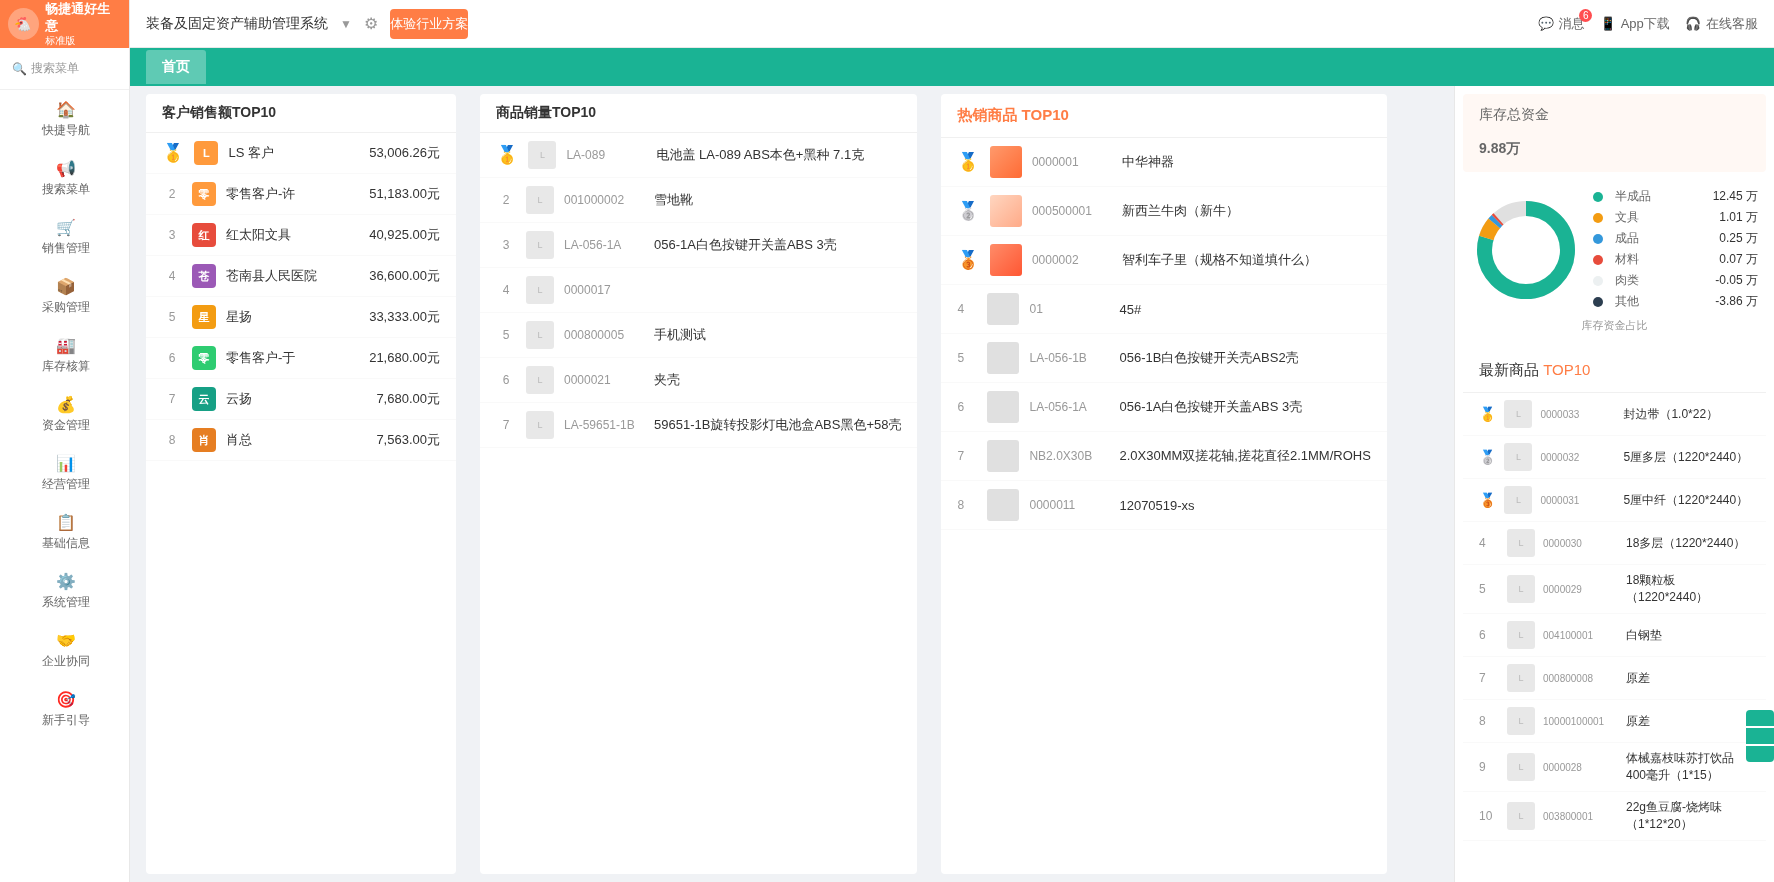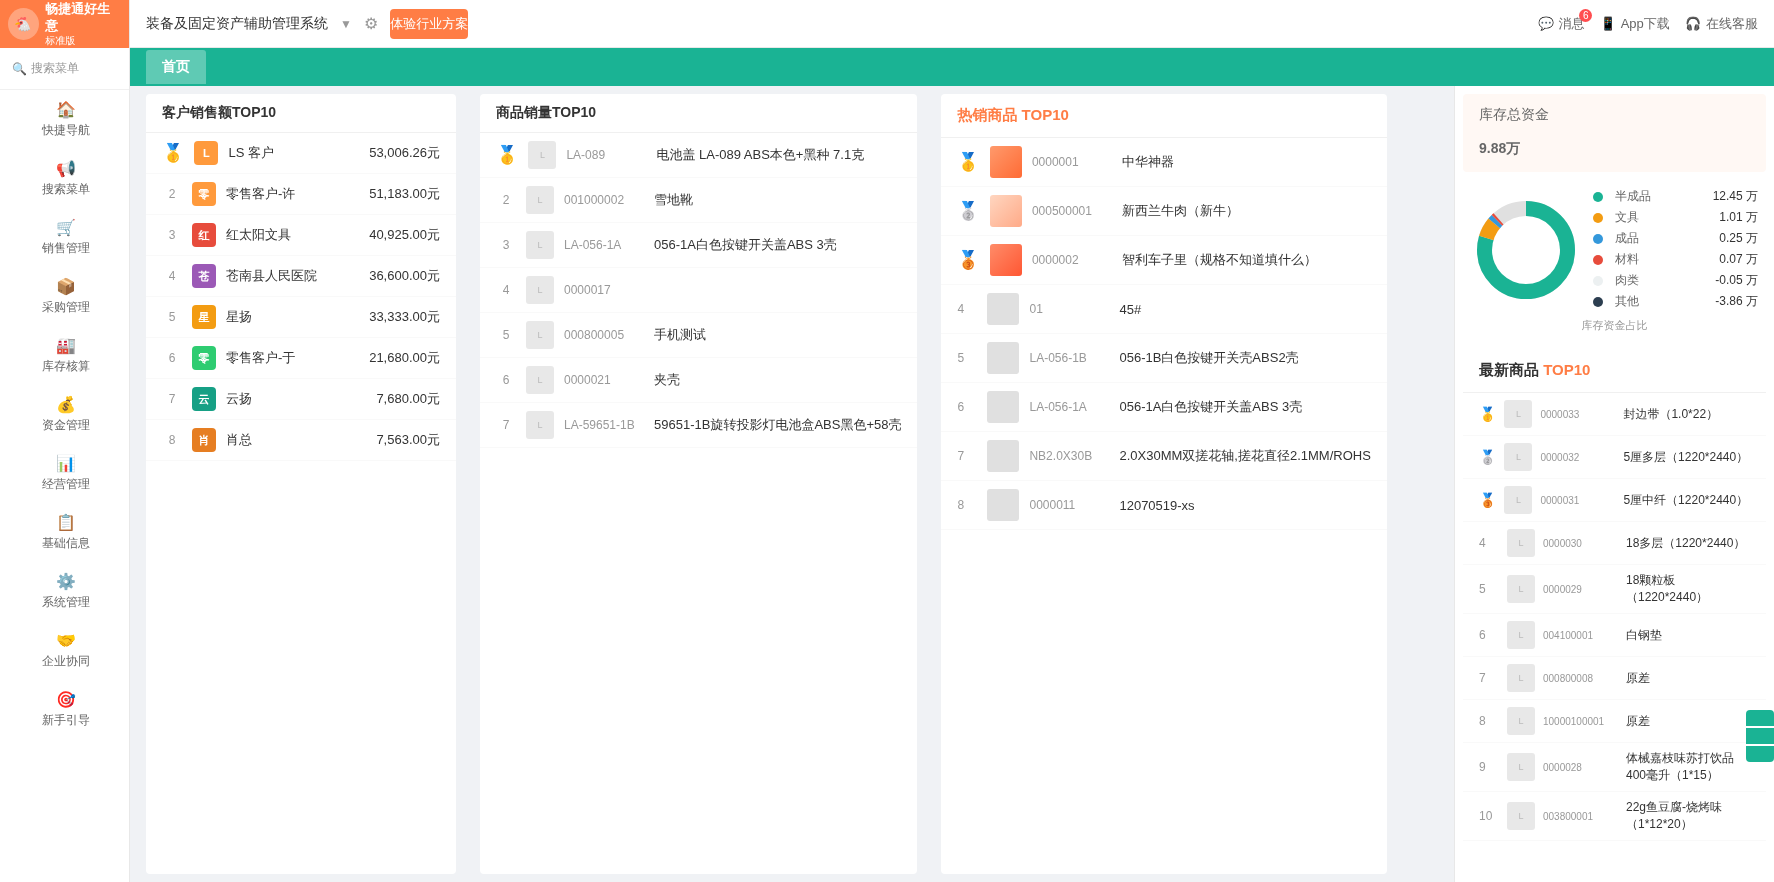--- a/index.html
+++ b/index.html
@@ -244,21 +244,21 @@
     }
     .legend-dot { width: 10px; height: 10px; border-radius: 50%; flex-shrink: 0; }
     .legend-label { flex: 1; color: #666; }
     .legend-value { color: #333; font-weight: 500; }
 
     .chart-area { display: flex; align-items: center; gap: 12px; padding: 0 8px; }
     .legend-list { flex: 1; }
 
     
     .new-products-section { margin: 8px; background: #fff; border-radius: 4px; }
-    .new-products-header { padding: 12px 16px; font-size: 15px; font-weight: bold; color: #333; border-bottom: 1px solid #f0f0f0; }
+    .new-products-header { padding: 12px 16px; font-size: 15px; font-weight: normal; color: #333; border-bottom: 1px solid #f0f0f0; }
     .new-products-header .top10 { color: #ff7d45; }
     .new-row {
       display: flex;
       align-items: center;
       padding: 7px 16px;
       border-bottom: 1px solid #f9f9f9;
       gap: 8px;
     }
     .new-rank { width: 20px; color: #999; font-size: 12px; }
     .new-img {

